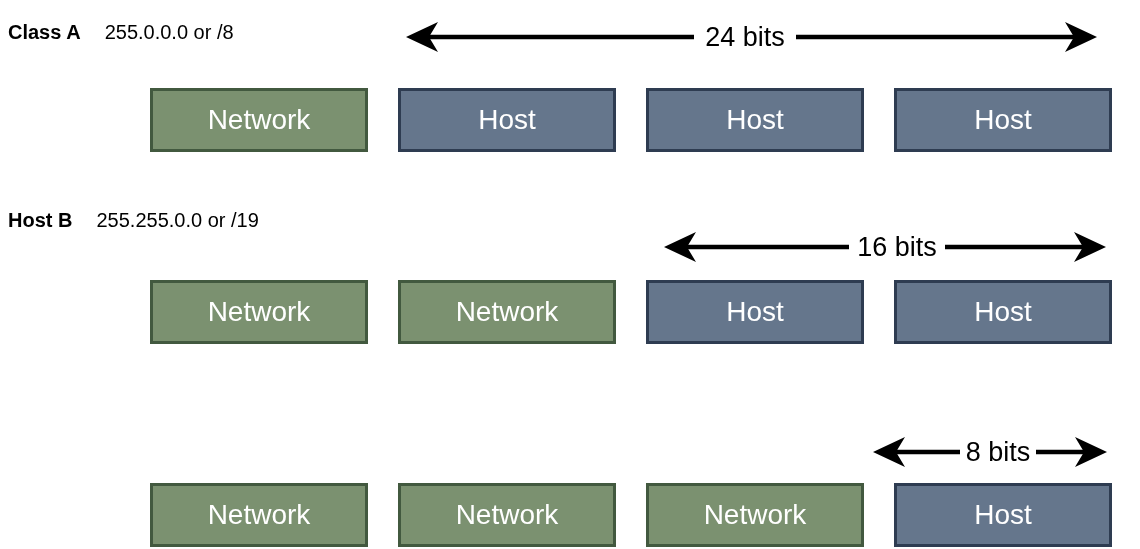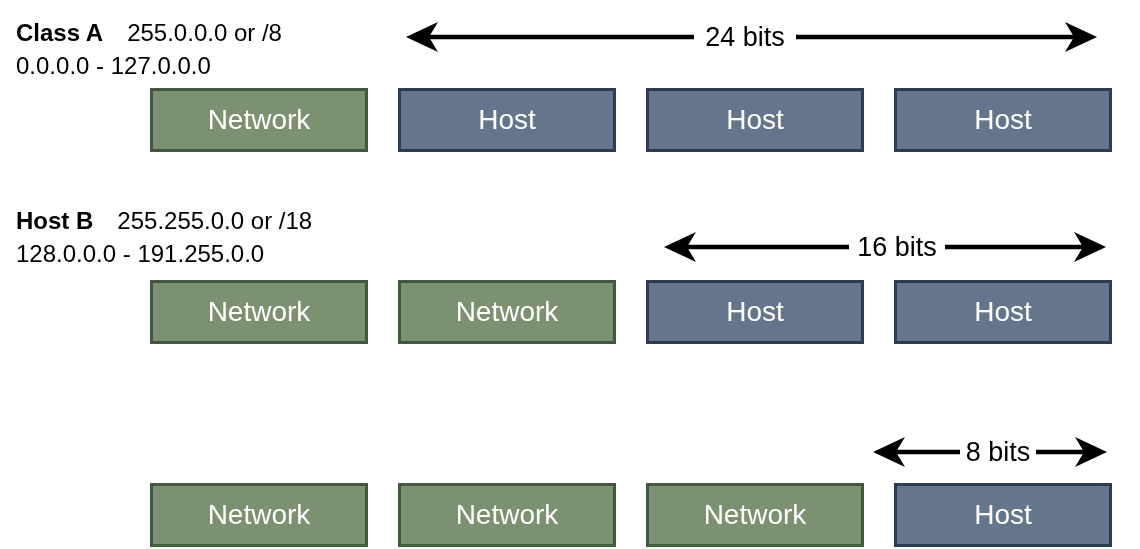--- a/index.html
+++ b/index.html
@@ -10,23 +10,23 @@
   }
   .canvas {
     position: relative;
     width: 1140px;
     height: 549px;
     background: var(--background, #ffffff);
     overflow: hidden;
   }
   .heading {
     position: absolute;
-    left: 16px;
+    left: 8px;
     color: var(--text, #000000);
-    font-size: 24px;
+    font-size: 20px;
     line-height: 33px;
     white-space: nowrap;
   }
   .heading .cls {
     font-weight: bold;
     margin-right: 24px;
   }
   .bar {
     position: absolute;
     left: 150px;
@@ -72,43 +72,41 @@
 </style>
 </head>
 <body>
 
 <div class="canvas">
 
   <div class="heading" style="top:16px">
     <div>
       <span class="cls">Class A</span><span class="mask">255.0.0.0 or /8</span>
     </div>
-    <div>0.0.0.0 - 127.0.0.0</div>
   </div>
 
   <svg class="arrow" width="697" height="44" viewBox="0 0 697 44" style="left:403px; top:15px">
     <polygon points="3,22 35,7 26,22 35,37"></polygon>
     <polygon points="694,22 662,7 671,22 662,37"></polygon>
     <line x1="25" y1="22" x2="291" y2="22"></line>
     <line x1="393" y1="22" x2="672" y2="22"></line>
     <text x="342" y="31" text-anchor="middle">24 bits</text>
   </svg>
 
   <div class="bar" style="top:88px">
     <div class="cell network">Network</div>
     <div class="cell host">Host</div>
     <div class="cell host">Host</div>
     <div class="cell host">Host</div>
   </div>
 
   <div class="heading" style="top:204px">
     <div>
-      <span class="cls">Host B</span><span class="mask">255.255.0.0 or /18</span>
+      <span class="cls">Host B</span><span class="mask">255.255.0.0 or /19</span>
     </div>
-    <div>128.0.0.0 - 191.255.0.0</div>
   </div>
 
   <svg class="arrow" width="448" height="44" viewBox="0 0 448 44" style="left:661px; top:225px">
     <polygon points="3,22 35,7 26,22 35,37"></polygon>
     <polygon points="445,22 413,7 422,22 413,37"></polygon>
     <line x1="25" y1="22" x2="188" y2="22"></line>
     <line x1="284" y1="22" x2="423" y2="22"></line>
     <text x="236" y="31" text-anchor="middle">16 bits</text>
   </svg>
 

